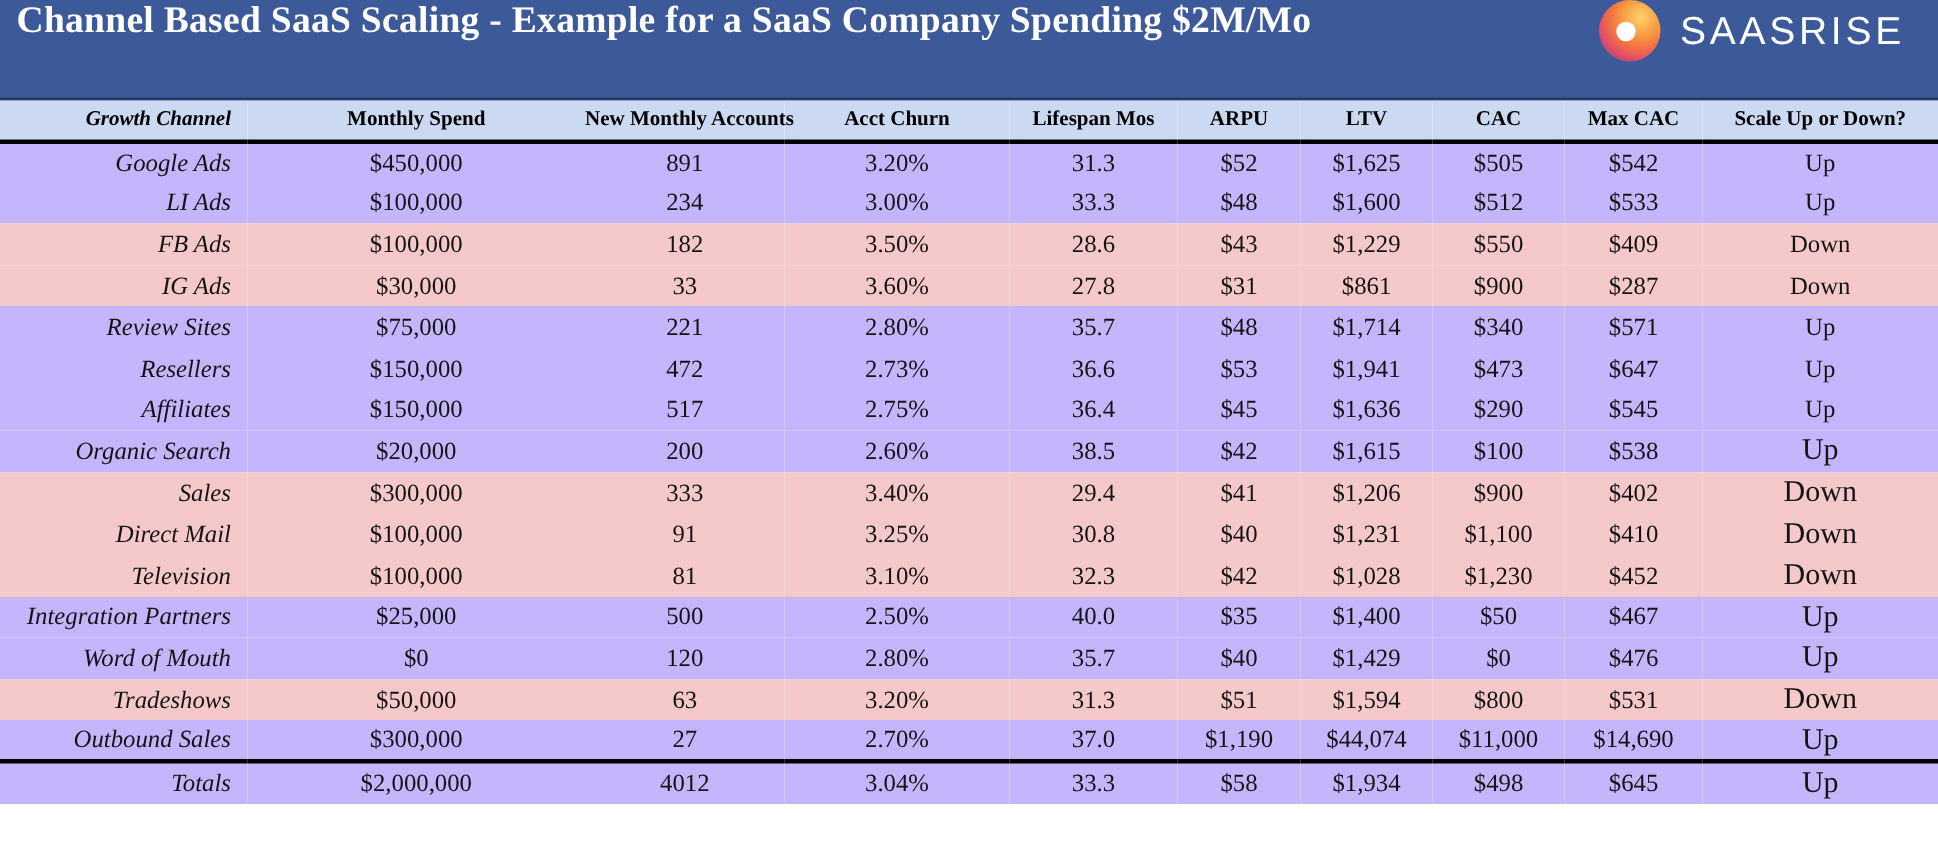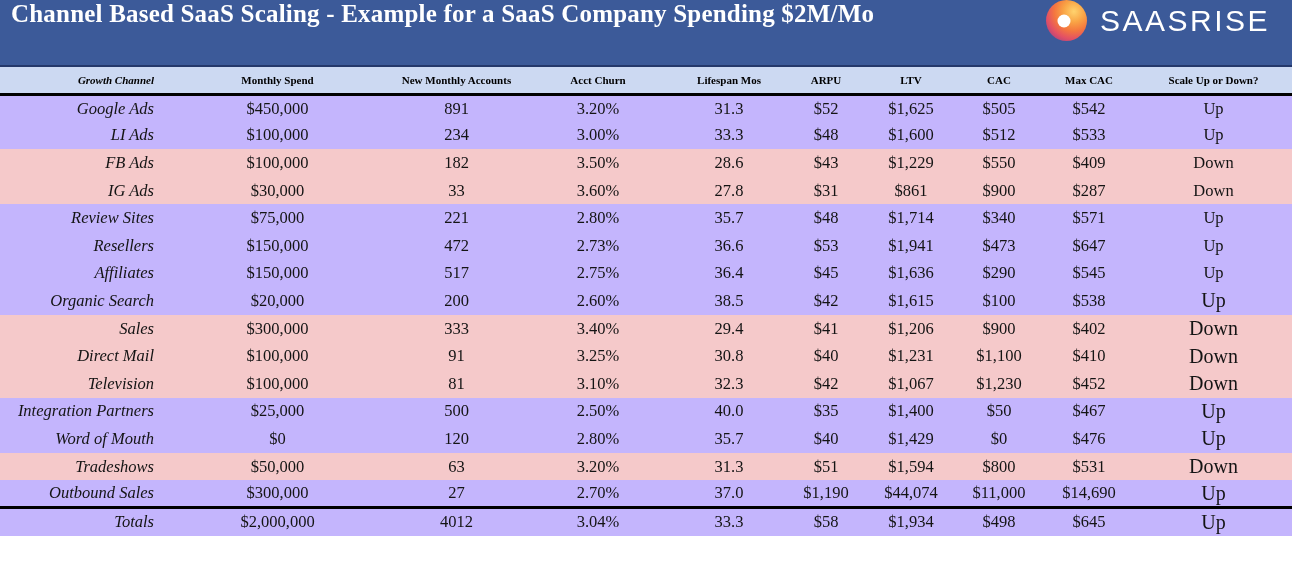--- a/index.html
+++ b/index.html
@@ -38,21 +38,21 @@
     position: absolute;
     left: 44%; top: 50%;
     width: 13px; height: 13px;
     transform: translate(-50%, -50%);
     border-radius: 50%;
     background: #ffffff;
   }
   .logo-text {
     font-family: "Liberation Sans", sans-serif;
     color: #ffffff;
-    font-size: 30px;
+    font-size: 26px;
     font-weight: 400;
     letter-spacing: 2.5px;
     white-space: nowrap;
   }
 
   
   table {
     width: 1292px;
     border-collapse: collapse;
     table-layout: fixed;
@@ -67,21 +67,21 @@
   col.c7 { width: 88px; }
   col.c8 { width: 92px; }
   col.c9 { width: 157px; }
 
   thead tr {
     background: #ccd9f2;
     height: 27px;
     border-bottom: 3px solid #000;
   }
   th {
-    font-size: 11px;
+    font-size: 14px;
     font-weight: bold;
     color: #000;
     text-align: center;
     white-space: nowrap;
     padding: 0;
   }
   th:first-child { font-style: italic; text-align: right; padding-right: 11px; }
 
   tbody tr { height: 27.6px; }
   tbody tr.up    { background: #c4b5fd; }
@@ -258,21 +258,21 @@
         <td>$410</td>
         <td>Down</td>
       </tr>
       <tr class="down">
         <td>Television</td>
         <td>$100,000</td>
         <td>81</td>
         <td>3.10%</td>
         <td>32.3</td>
         <td>$42</td>
-        <td>$1,067</td>
+        <td>$1,028</td>
         <td>$1,230</td>
         <td>$452</td>
         <td>Down</td>
       </tr>
       <tr class="up">
         <td>Integration Partners</td>
         <td>$25,000</td>
         <td>500</td>
         <td>2.50%</td>
         <td>40.0</td>

